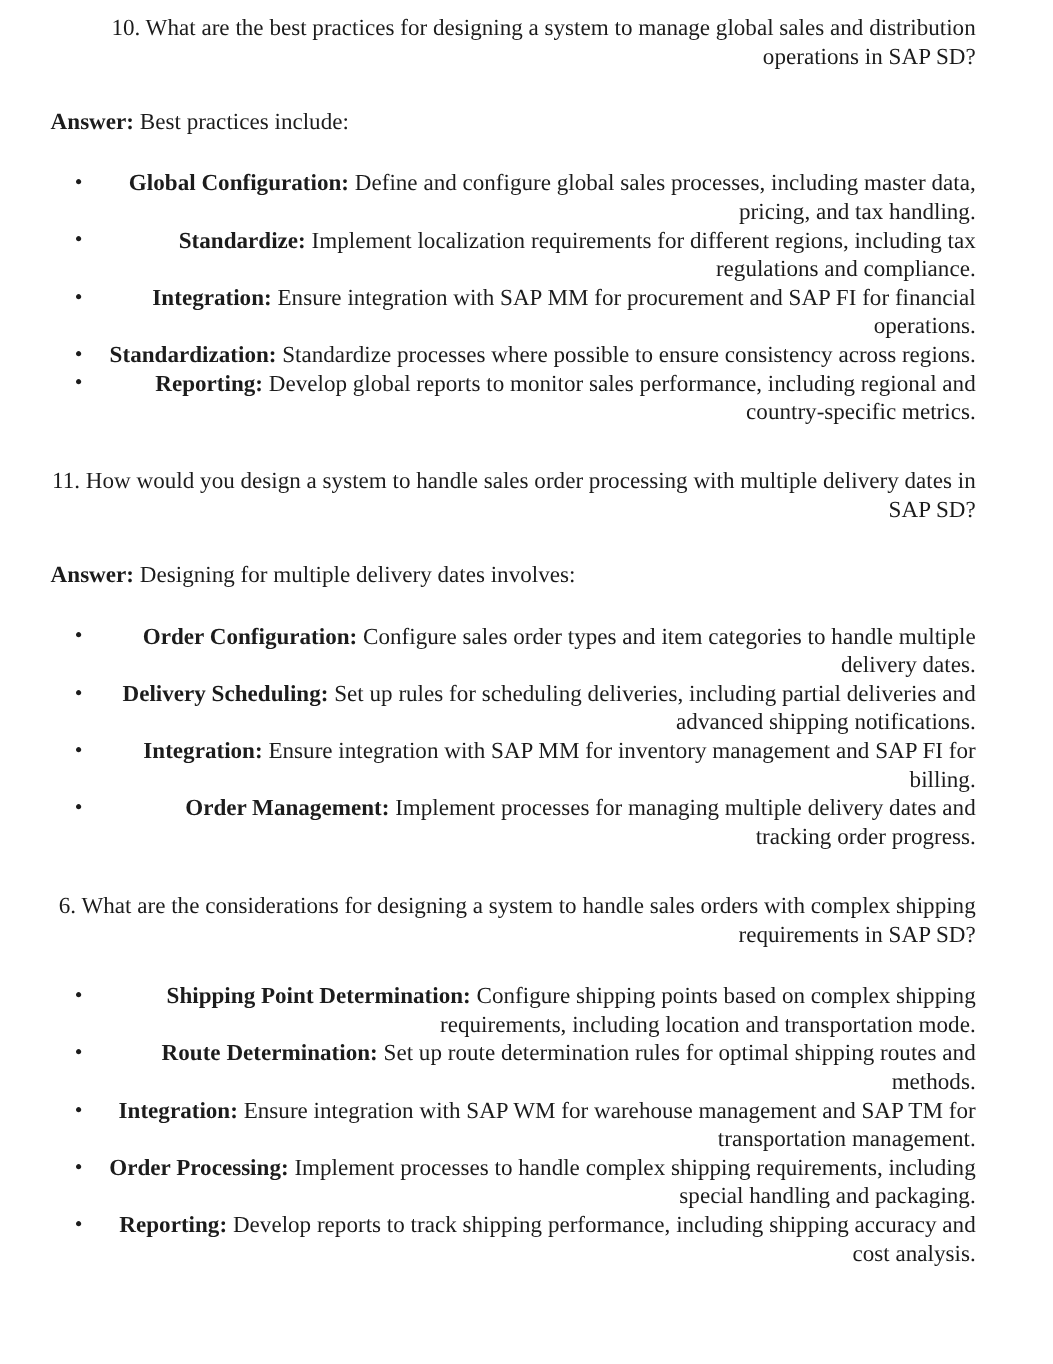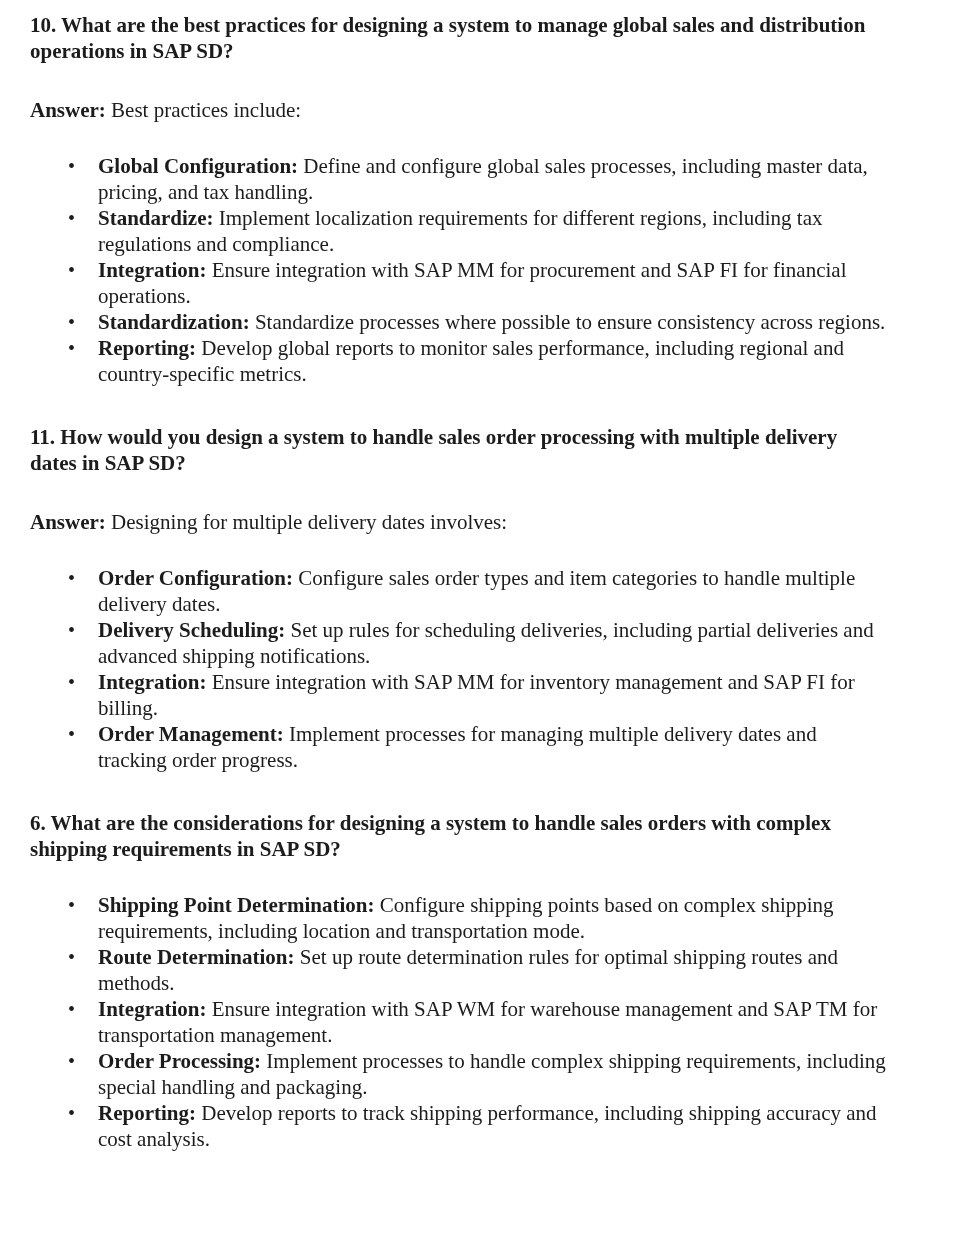--- a/index.html
+++ b/index.html
@@ -17,34 +17,36 @@
   .page {
     width: 100%;
     height: 100%;
     padding: 12px 70px 12px 30px;
   }
   .qa-section { margin: 0 0 37px 0; }
   .qa-section:last-child { margin-bottom: 0; }
   h2.question {
     font-size: 21px;
     line-height: 26px;
-    font-weight: bold;
+    font-weight: normal;
     margin: 0;
+    text-align: right;
   }
   p.answer {
-    margin: 33px 0 0 0;
+    margin: 33px 0 0 16px;
   }
   p.answer b { font-weight: bold; }
   ul.bullets {
     list-style: none;
     margin: 30px 0 0 0;
     padding: 0 0 0 68px;
   }
   ul.bullets li {
     position: relative;
+    text-align: right;
   }
   ul.bullets li::before {
     content: "\2022";
     position: absolute;
     left: -30px;
     top: 0;
     font-size: 20px;
   }
   .term { font-weight: bold; }
 </style>

